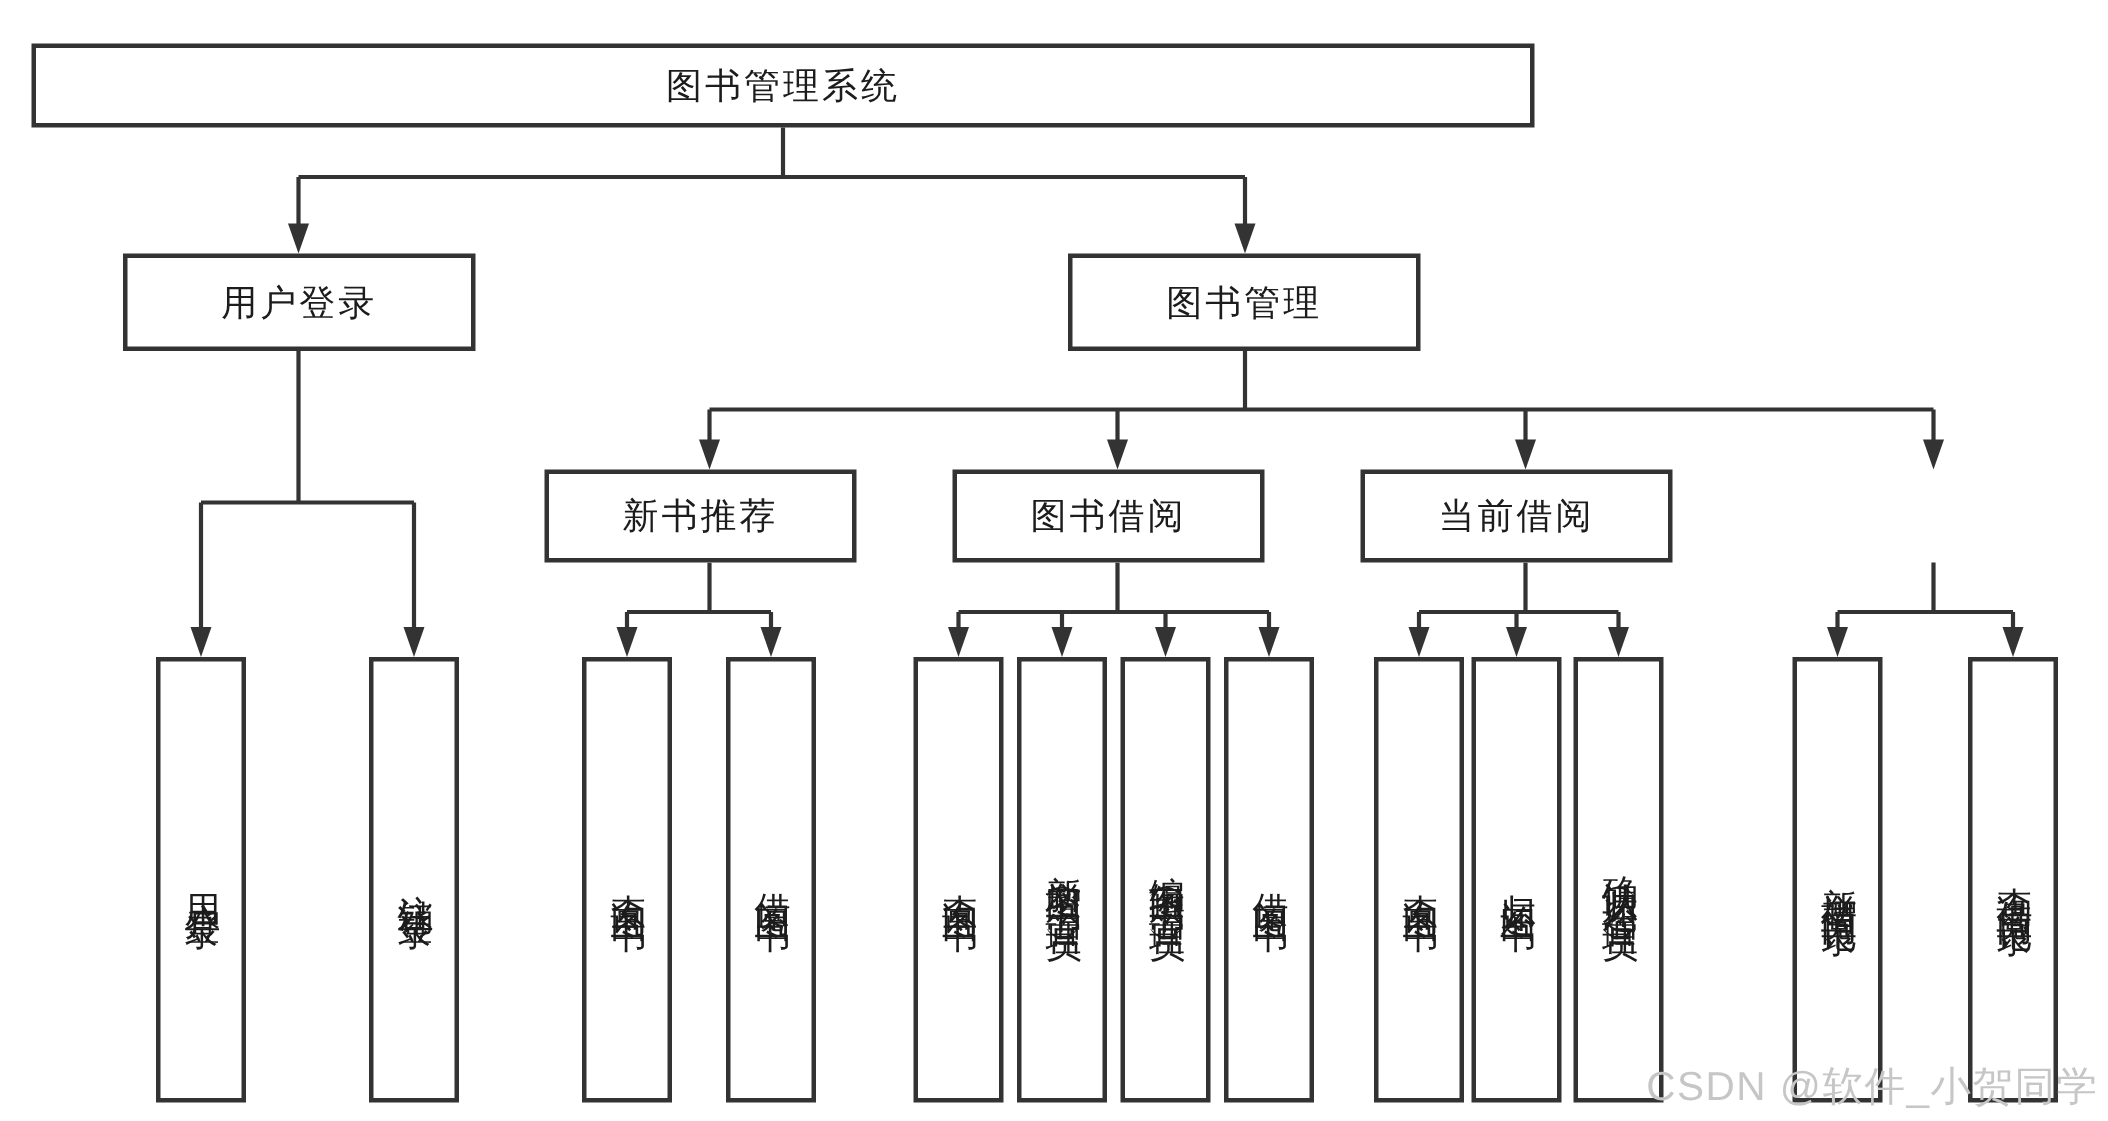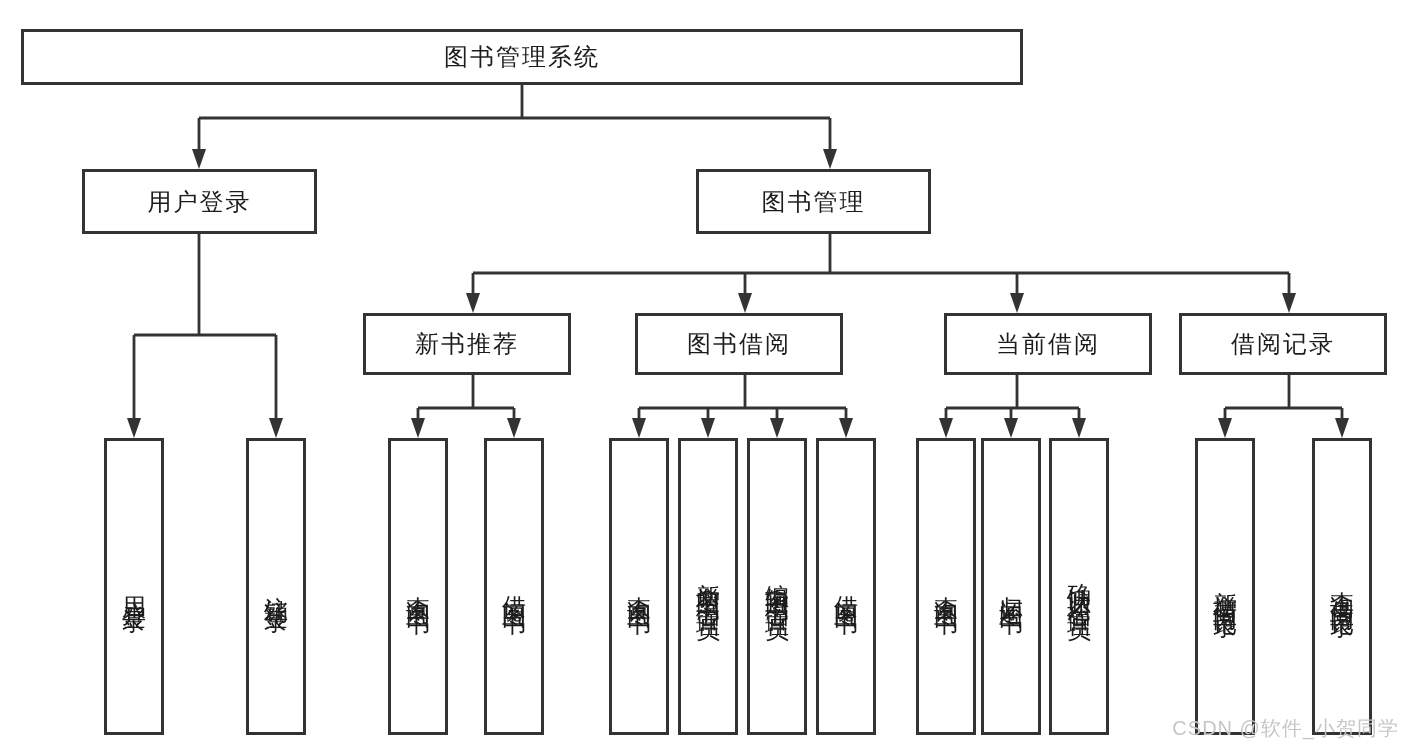--- a/index.html
+++ b/index.html
@@ -44,21 +44,21 @@
     text-orientation: mixed;
     letter-spacing: 5px;
     font-size: 24px;
     line-height: 1;
     white-space: nowrap;
   }
   #watermark {
     position: absolute;
     right: 6px;
     bottom: 5px;
-    font-size: 20px;
+    font-size: 27px;
     color: #c6c6c6;
     letter-spacing: 1px;
     user-select: none;
   }
 </style>
 </head>
 <body>
 
 <div id="canvas">
 
@@ -127,26 +127,25 @@
       <polygon points="1004,418 1018,418 1011,438"></polygon>
       <polygon points="1072,418 1086,418 1079,438"></polygon>
       <polygon points="1218,418 1232,418 1225,438"></polygon>
       <polygon points="1335,418 1349,418 1342,438"></polygon>
     </g>
   </svg>
 
   <div class="node h-root">图书管理系统</div>
 
   <div class="node h-lvl2" style="left:82px;">用户登录</div>
-  <div class="node h-lvl2" style="left:696px;">图书管理</div>
+  <div class="node h-lvl2" style="left:712px;">图书管理</div>
 
   <div class="node h-lvl3" style="left:363px;">新书推荐</div>
   <div class="node h-lvl3" style="left:635px;font-family:Liberation Mono, monospace;">图书借阅</div>
-  <div class="node h-lvl3" style="left:944px;">当前借阅</div>
-  <div class="node h-lvl3" style="left:1179px;">借阅记录</div>
+  <div class="node h-lvl3" style="left:907px;">当前借阅</div>
 
   <div class="node leaf" style="left:104px;">
     <span class="vtext">用户登录</span>
   </div>
   <div class="node leaf" style="left:246px;">
     <span class="vtext">注销登录</span>
   </div>
 
   <div class="node leaf" style="left:388px;">
     <span class="vtext">查询图书</span>

